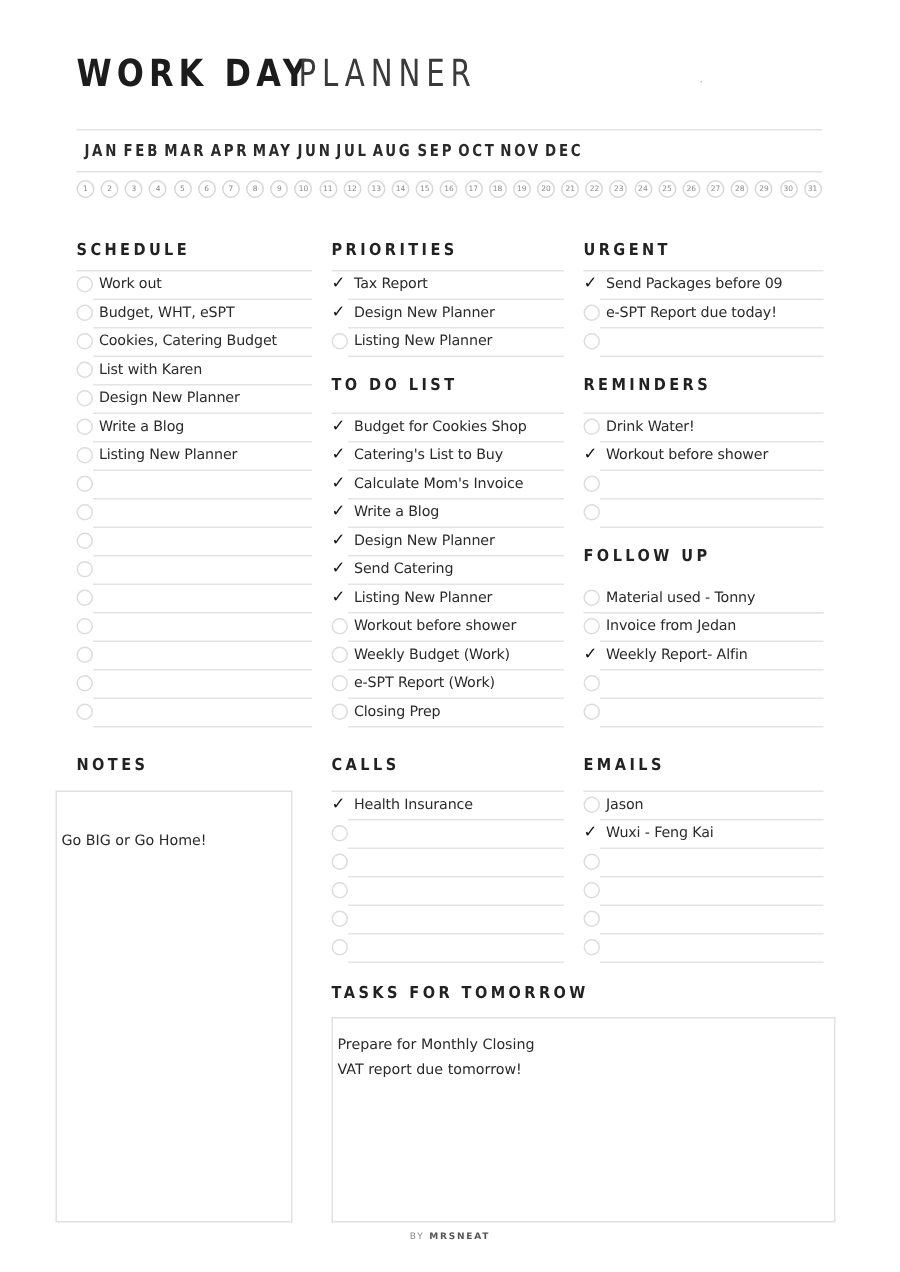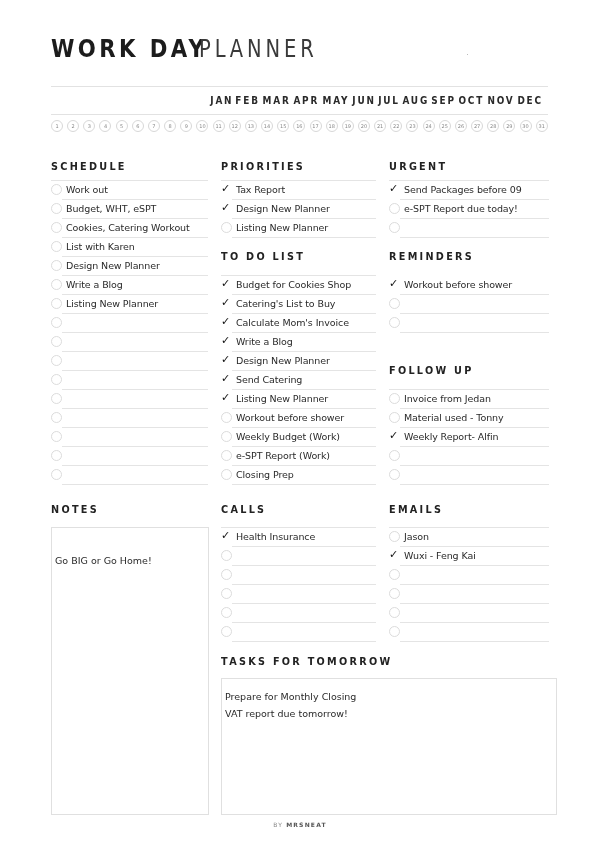--- a/index.html
+++ b/index.html
@@ -3,21 +3,21 @@
 <meta charset="utf-8">
 <style>
   * { margin: 0; padding: 0; box-sizing: border-box; }
   html, body { width: 600px; height: 848px; background: #ffffff; overflow: hidden; }
   body { position: relative; font-family: "DejaVu Sans", sans-serif; color: #222; }
   .title-wrap { position: absolute; left: 51px; top: 34px; display: flex; gap: 0; }
   .title-dot { position: absolute; left: 467px; top: 54px; width: 1px; height: 1px; background: #bbb; }
 
   .hline { position: absolute; height: 1px; background: #e2e2e2; }
 
-  .months { position: absolute; left: 51px; top: 86px; width: 497px; height: 28px; display: flex; justify-content: flex-end; align-items: center; padding: 0 4px 0 4px; }
+  .months { position: absolute; left: 51px; top: 86px; width: 497px; height: 28px; display: flex; justify-content: flex-start; align-items: center; padding: 0 4px 0 4px; }
   .month { font-family: "DejaVu Sans Condensed", "DejaVu Sans", sans-serif; font-weight: bold; font-size: 11px; letter-spacing: 2px; color: #2a2a2a; transform: scaleX(0.9); }
 
   .days { position: absolute; left: 51px; top: 120px; width: 497px; height: 12px; display: flex; justify-content: space-between; }
   .day { width: 12px; height: 12px; border: 1px solid #d8d8d8; border-radius: 50%; font-size: 5px; color: #888; display: flex; align-items: center; justify-content: center; font-family: "DejaVu Sans", sans-serif; }
 
   .sec-title { position: absolute; font-family: "DejaVu Sans", sans-serif; font-weight: bold; font-size: 11px; letter-spacing: 2.6px; color: #222; transform: scaleX(0.88); transform-origin: left center; white-space: nowrap; }
 
   .list { position: absolute; }
   .row { position: relative; height: 19px; text-align: center; }
   .row .line { position: absolute; left: 11px; right: 0; bottom: 0; height: 1px; background: #e4e4e4; }
@@ -109,21 +109,21 @@
       <span class="text">Work out</span>
       <div class="line"></div>
     </div>
     <div class="row">
       <span class="circle"></span>
       <span class="text">Budget, WHT, eSPT</span>
       <div class="line"></div>
     </div>
     <div class="row">
       <span class="circle"></span>
-      <span class="text">Cookies, Catering Workout</span>
+      <span class="text">Cookies, Catering Budget</span>
       <div class="line"></div>
     </div>
     <div class="row">
       <span class="circle"></span>
       <span class="text">List with Karen</span>
       <div class="line"></div>
     </div>
     <div class="row">
       <span class="circle"></span>
       <span class="text">Design New Planner</span>
@@ -274,48 +274,54 @@
       <div class="line"></div>
     </div>
     <div class="row">
       <span class="circle"></span>
       <span class="text">Closing Prep</span>
       <div class="line"></div>
     </div>
   </div>
 <div class="list" style="left:389px;top:276px;width:160px;">
     <div class="row">
+      <div class="topline"></div>
+      <span class="circle"></span>
+      <span class="text">Drink Water!</span>
+      <div class="line"></div>
+    </div>
+    <div class="row">
       <span class="check">✓</span>
       <span class="text">Workout before shower</span>
       <div class="line"></div>
     </div>
     <div class="row">
       <span class="circle"></span>
       <span class="text"></span>
       <div class="line"></div>
     </div>
     <div class="row">
       <span class="circle"></span>
       <span class="text"></span>
       <div class="line"></div>
     </div>
   </div>
 <div class="list" style="left:389px;top:390px;width:160px;">
     <div class="row">
+      <span class="circle"></span>
+      <span class="text">Material used - Tonny</span>
+      <div class="line"></div>
+    </div>
+    <div class="row">
       <div class="topline"></div>
       <span class="circle"></span>
       <span class="text">Invoice from Jedan</span>
       <div class="line"></div>
     </div>
     <div class="row">
-      <span class="circle"></span>
-      <span class="text">Material used - Tonny</span>
-      <div class="line"></div>
-    </div>
-    <div class="row">
       <span class="check">✓</span>
       <span class="text">Weekly Report- Alfin</span>
       <div class="line"></div>
     </div>
     <div class="row">
       <span class="circle"></span>
       <span class="text"></span>
       <div class="line"></div>
     </div>
     <div class="row">
@@ -384,21 +390,21 @@
       <span class="text"></span>
       <div class="line"></div>
     </div>
     <div class="row">
       <span class="circle"></span>
       <span class="text"></span>
       <div class="line"></div>
     </div>
   </div>
 
-<div class="box" style="left:51px;top:527px;width:158px;height:288px;">
+<div class="box" style="left:37px;top:527px;width:158px;height:288px;">
   <div class="text" style="left:3px;top:23px;">Go BIG or Go Home!</div>
 </div>
 
 <div class="box" style="left:221px;top:678px;width:336px;height:137px;">
   <div class="text" style="left:3px;top:8px;">Prepare for Monthly Closing</div>
   <div class="text" style="left:3px;top:25px;">VAT report due tomorrow!</div>
 </div>
 
 <div class="footer">
   <span>BY</span>

